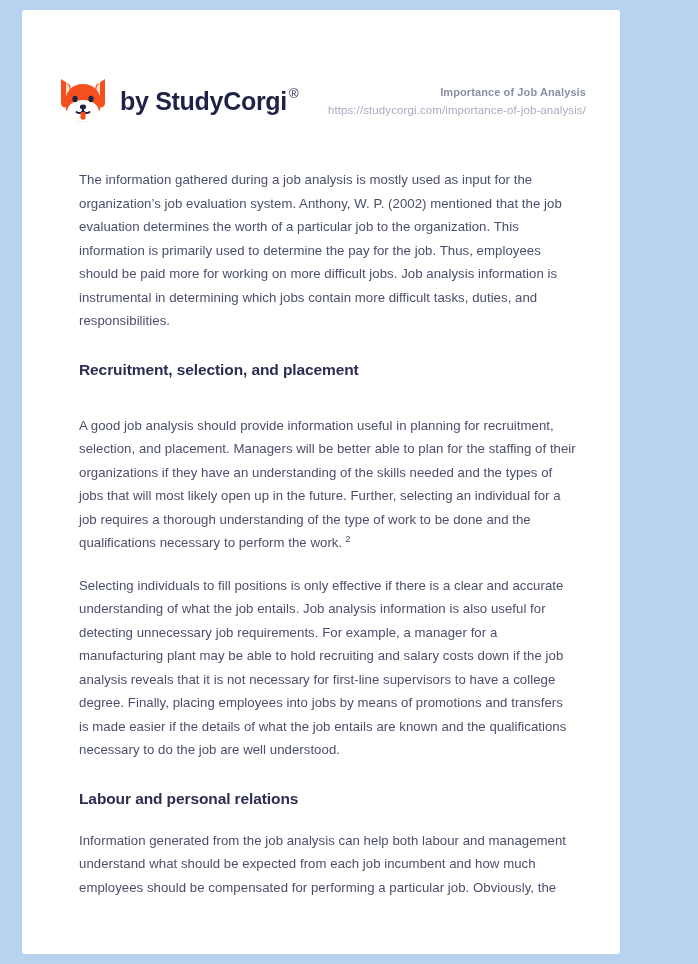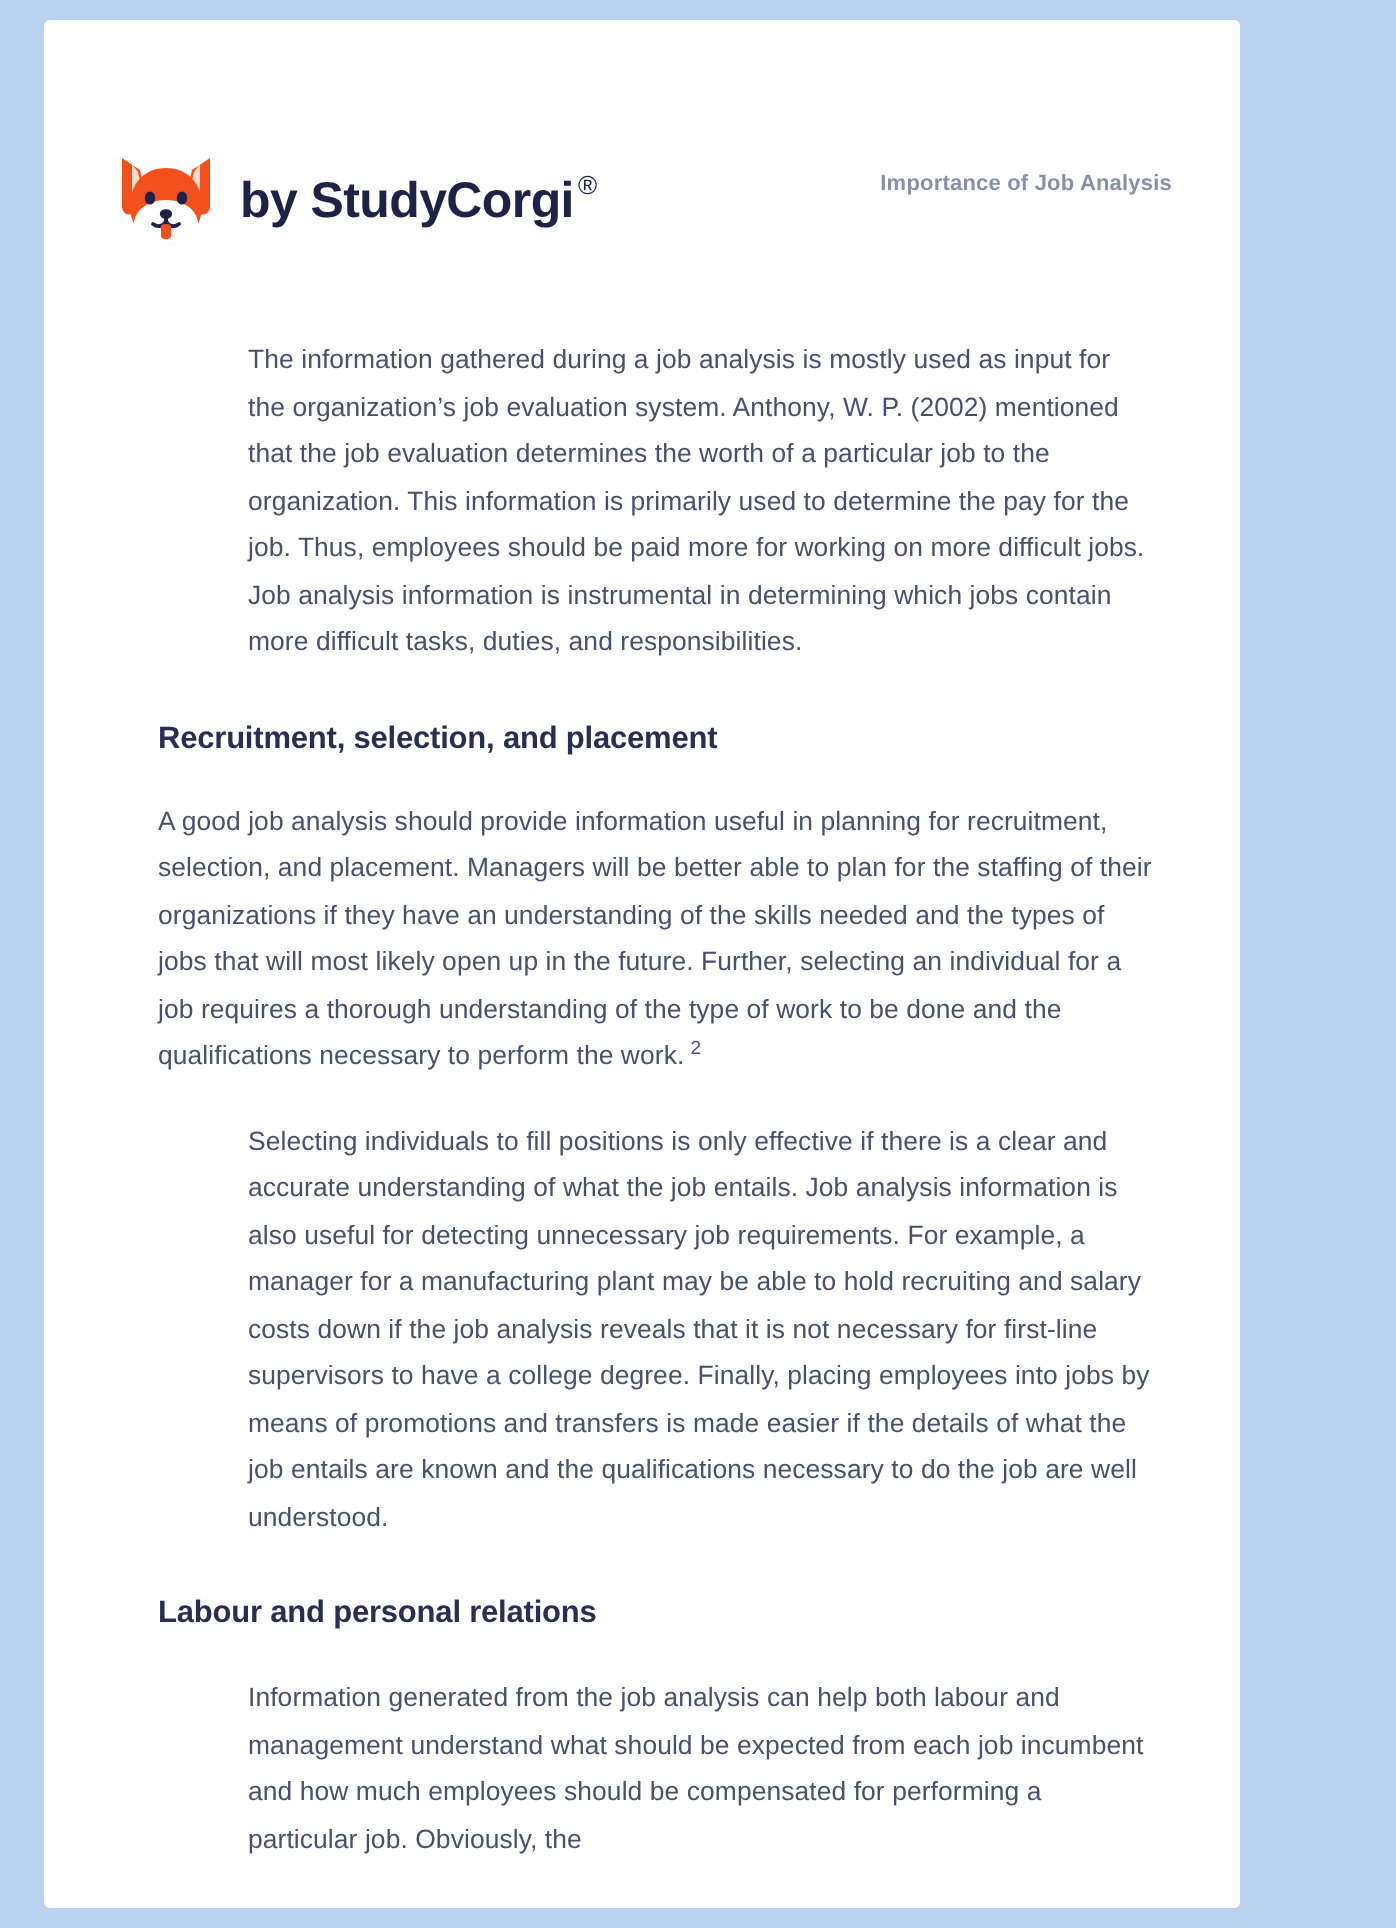--- a/index.html
+++ b/index.html
@@ -93,29 +93,28 @@
   p.body-text {
     font-size: 13.2px;
     color: #4b4f6b;
     line-height: 1.78;
     margin: 0 0 19px 0;
     text-align: left;
     letter-spacing: 0.05px;
   }
   p.body-text:last-child {
     margin-bottom: 0;
-    margin-left: 45px;
   }
   sup.footnote-ref {
     font-size: 9.5px;
     vertical-align: super;
     line-height: 0;
     margin-left: 3px;
   }
-  .section-recruit h2.section-heading { margin-bottom: 19px; }
+  .section-recruit h2.section-heading { margin-bottom: 34px; }
   .section-labour { margin-top: 23px; }
 </style>
 </head>
 <body>
 
 <div class="page-card">
 
   <div class="doc-header">
 
     <div class="brand">
@@ -133,20 +132,21 @@
           <path d="M26 32.5 C26 36 22 37 19.5 35" stroke="#1f2246" stroke-width="1.9" fill="none" stroke-linecap="round"></path>
           <path d="M26 32.5 C26 36 30 37 32.5 35" stroke="#1f2246" stroke-width="1.9" fill="none" stroke-linecap="round"></path>
           <path d="M23.5 36 C23.5 34.6 28.5 34.6 28.5 36 L28.5 41 C28.5 43.2 23.5 43.2 23.5 41 Z" fill="#f4501e"></path>
         </svg>
       </span>
       <span class="brand-name"><span>by StudyCorgi</span><span class="brand-reg">®</span></span>
     </div>
 
     <div class="header-meta">
       <div class="doc-title">Importance of Job Analysis</div>
+      <div class="doc-url">https://studycorgi.com/importance-of-job-analysis/</div>
     </div>
 
   </div>
 
   <div class="doc-body">
 
     <div class="section section-eval">
       <p class="body-text"><span>The information gathered during a job analysis is mostly used as input for the organization’s job evaluation system. Anthony, W. P. (2002) mentioned that the job evaluation determines the worth of a particular job to the organization. This information is primarily used to determine the pay for the job. Thus, employees should be paid more for working on more difficult jobs. Job analysis information is instrumental in determining which jobs contain more difficult tasks, duties, and responsibilities.</span></p>
     </div>
 

